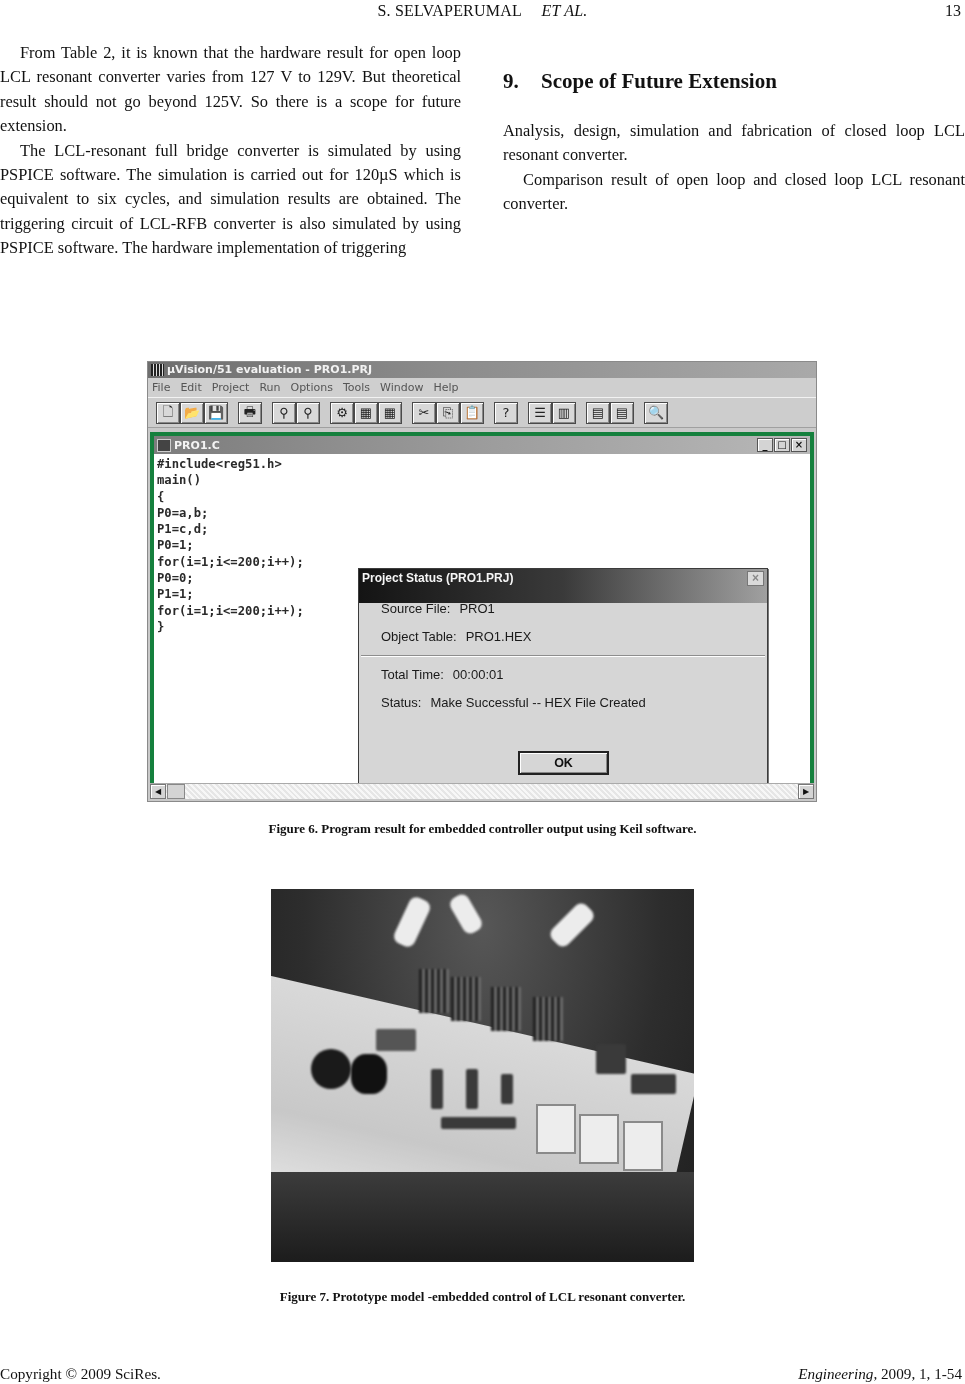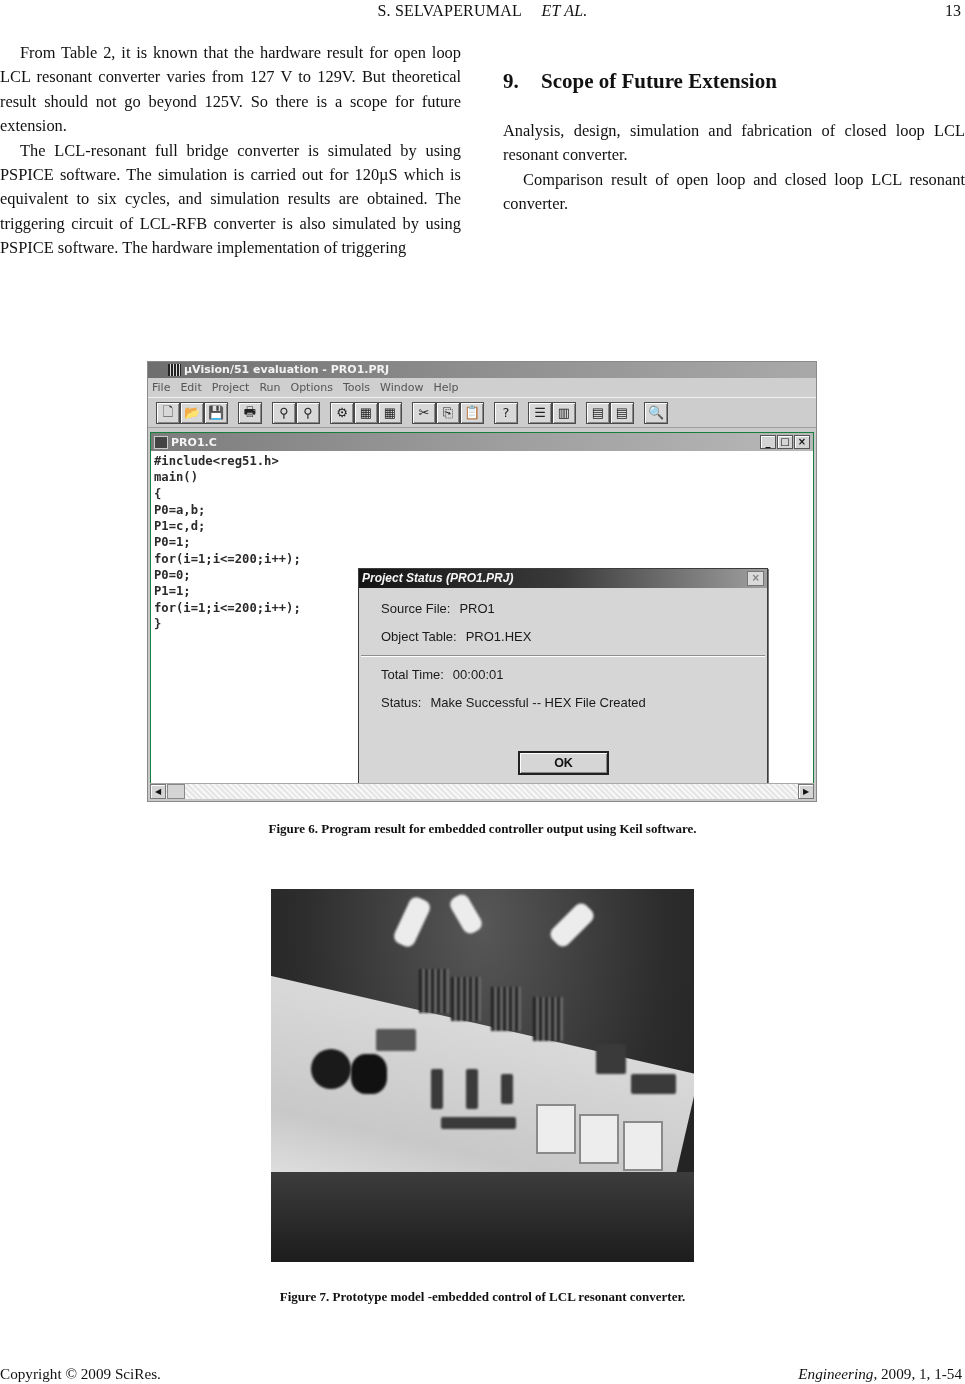--- a/index.html
+++ b/index.html
@@ -14,43 +14,43 @@
   .col { position: absolute; font-size: 16.4px; line-height: 24.4px; text-align: justify; }
   .col-left { left: 0; top: 41px; width: 461px; }
   .col-right { left: 503px; top: 41px; width: 462px; }
   .col p { text-align: justify; }
   .indent { text-indent: 20px; }
   .section-heading { font-weight: bold; font-size: 21px; margin-top: 27px; margin-bottom: 25px; line-height: 26px; }
   .section-heading .num { display: inline-block; width: 38px; }
 
   
   .fig6 { position: absolute; left: 147px; top: 361px; width: 670px; height: 441px; background: #c9c9c9; border: 1px solid #8a8a8a; font-family: "DejaVu Sans", "Liberation Sans", sans-serif; overflow: hidden; }
-  .app-title { height: 16px; background: linear-gradient(90deg, #6e6e6e 0%, #8c8c8c 45%, #a9a9a9 100%); color: #f2f2f2; font-size: 11px; font-weight: bold; line-height: 16px; padding-left: 20px; display: flex; align-items: center; white-space: nowrap; }
+  .app-title { height: 16px; background: linear-gradient(90deg, #6e6e6e 0%, #8c8c8c 45%, #a9a9a9 100%); color: #f2f2f2; font-size: 11px; font-weight: bold; line-height: 16px; padding-left: 3px; display: flex; align-items: center; white-space: nowrap; }
   .app-icon { width: 13px; height: 12px; display: inline-block; margin-right: 3px; background: repeating-linear-gradient(90deg, #222 0 2px, #ddd 2px 3px); }
   .menubar { height: 20px; display: flex; align-items: center; padding-left: 4px; background: #cfcfcf; border-bottom: 1px solid #f2f2f2; }
   .menubar span { font-size: 11px; color: #555; margin-right: 10px; }
   .toolbar { height: 30px; display: flex; align-items: center; padding-left: 8px; background: #cdcdcd; border-bottom: 1px solid #a0a0a0; }
   .tb-btn { width: 24px; height: 22px; border: 1px solid #4a4a4a; background: #d8d8d8; box-shadow: inset 1px 1px 0 #fff, inset -1px -1px 0 #888; display: flex; align-items: center; justify-content: center; font-size: 13px; color: #222; }
   .tb-gap { width: 10px; }
 
-  .editor { position: absolute; left: 2px; top: 70px; width: 664px; height: 356px; background: #fff; border: 1px solid #15803d; }
+  .editor { position: absolute; left: 2px; top: 70px; width: 664px; height: 356px; background: #fff; border: 4px solid #15803d; }
   .editor-title { height: 18px; background: linear-gradient(90deg, #7c7c7c 0%, #9c9c9c 50%, #b8b8b8 100%); display: flex; align-items: center; padding-left: 3px; font-size: 11px; color: #f4f4f4; font-weight: bold; }
   .doc-icon { width: 14px; height: 13px; background: #444; border: 1px solid #ccc; margin-right: 3px; display: inline-block; }
   .win-ctrls { margin-left: auto; display: flex; gap: 1px; margin-right: 3px; }
   .win-btn { width: 16px; height: 14px; background: #d4d4d4; border: 1px solid #555; box-shadow: inset 1px 1px 0 #fff; font-size: 10px; line-height: 12px; text-align: center; color: #111; font-weight: bold; }
   .code { padding: 2px 0 0 3px; font-family: "DejaVu Sans Mono", "Liberation Mono", monospace; font-size: 12.2px; line-height: 16.3px; font-weight: bold; color: #2a2a2a; white-space: pre; }
 
   .hscroll { position: absolute; left: 2px; bottom: 2px; width: 664px; height: 16px; background: repeating-linear-gradient(45deg, #e6e6e6 0 2px, #f7f7f7 2px 4px); border-top: 1px solid #aaa; }
   .sb-btn { position: absolute; top: 0; width: 16px; height: 15px; background: #d4d4d4; border: 1px solid #777; box-shadow: inset 1px 1px 0 #fff; font-size: 8px; line-height: 13px; text-align: center; color: #111; }
   .sb-left { left: 0; }
   .sb-thumb { position: absolute; left: 17px; top: 0; width: 18px; height: 15px; background: #d4d4d4; border: 1px solid #888; }
   .sb-right { right: 0; }
 
   .dialog { position: absolute; left: 210px; top: 206px; width: 410px; height: 216px; background: #d6d6d6; border: 1px solid #3c3c3c; box-shadow: 1px 1px 0 #777; font-family: "Liberation Sans", "DejaVu Sans", sans-serif; }
-  .dialog-title { height: 19px; background: linear-gradient(90deg, #141414 0%, #3a3a3a 50%, #a0a0a0 100%); color: #f6f6f6; font-size: 12px; font-weight: bold; line-height: 19px; padding-left: 3px; position: relative; font-style: italic; }
+  .dialog-title { height: 34px; background: linear-gradient(90deg, #141414 0%, #3a3a3a 50%, #a0a0a0 100%); color: #f6f6f6; font-size: 12px; font-weight: bold; line-height: 19px; padding-left: 3px; position: relative; }
   .dialog-close { position: absolute; right: 3px; top: 2px; width: 17px; height: 15px; background: #dadada; border: 1px solid #777; color: #888; font-size: 12px; line-height: 13px; text-align: center; }
   .dialog-row { position: absolute; left: 22px; font-size: 13px; font-weight: normal; color: #1a1a1a; white-space: nowrap; }
   .dialog-row .lbl { display: inline-block; margin-right: 9px; }
   .dialog-sep { position: absolute; left: 2px; right: 2px; top: 86px; height: 2px; border-top: 1px solid #8e8e8e; border-bottom: 1px solid #fff; }
   .ok-btn { position: absolute; left: 159px; top: 182px; width: 91px; height: 24px; border: 2px solid #222; background: #d6d6d6; box-shadow: inset 1px 1px 0 #fff, inset -1px -1px 0 #888; font-size: 12.5px; font-weight: bold; text-align: center; line-height: 20px; color: #111; }
 
   .caption { position: absolute; left: 0; width: 965px; text-align: center; font-weight: bold; font-size: 13px; }
   .caption-6 { top: 821px; }
   .caption-7 { top: 1289px; }
 

